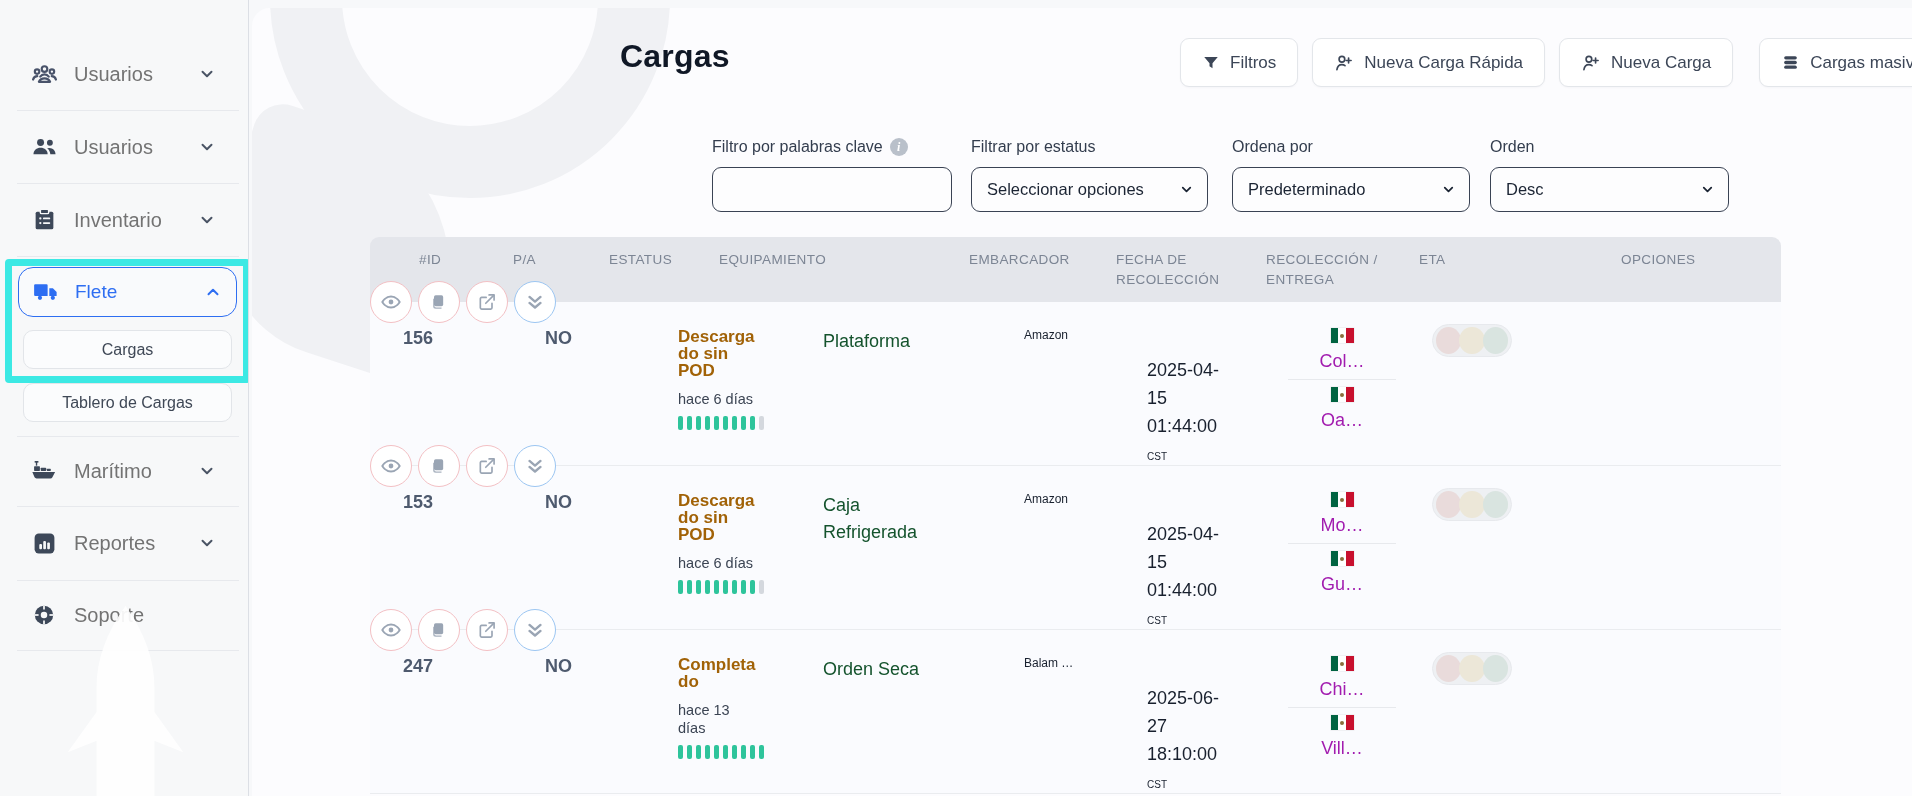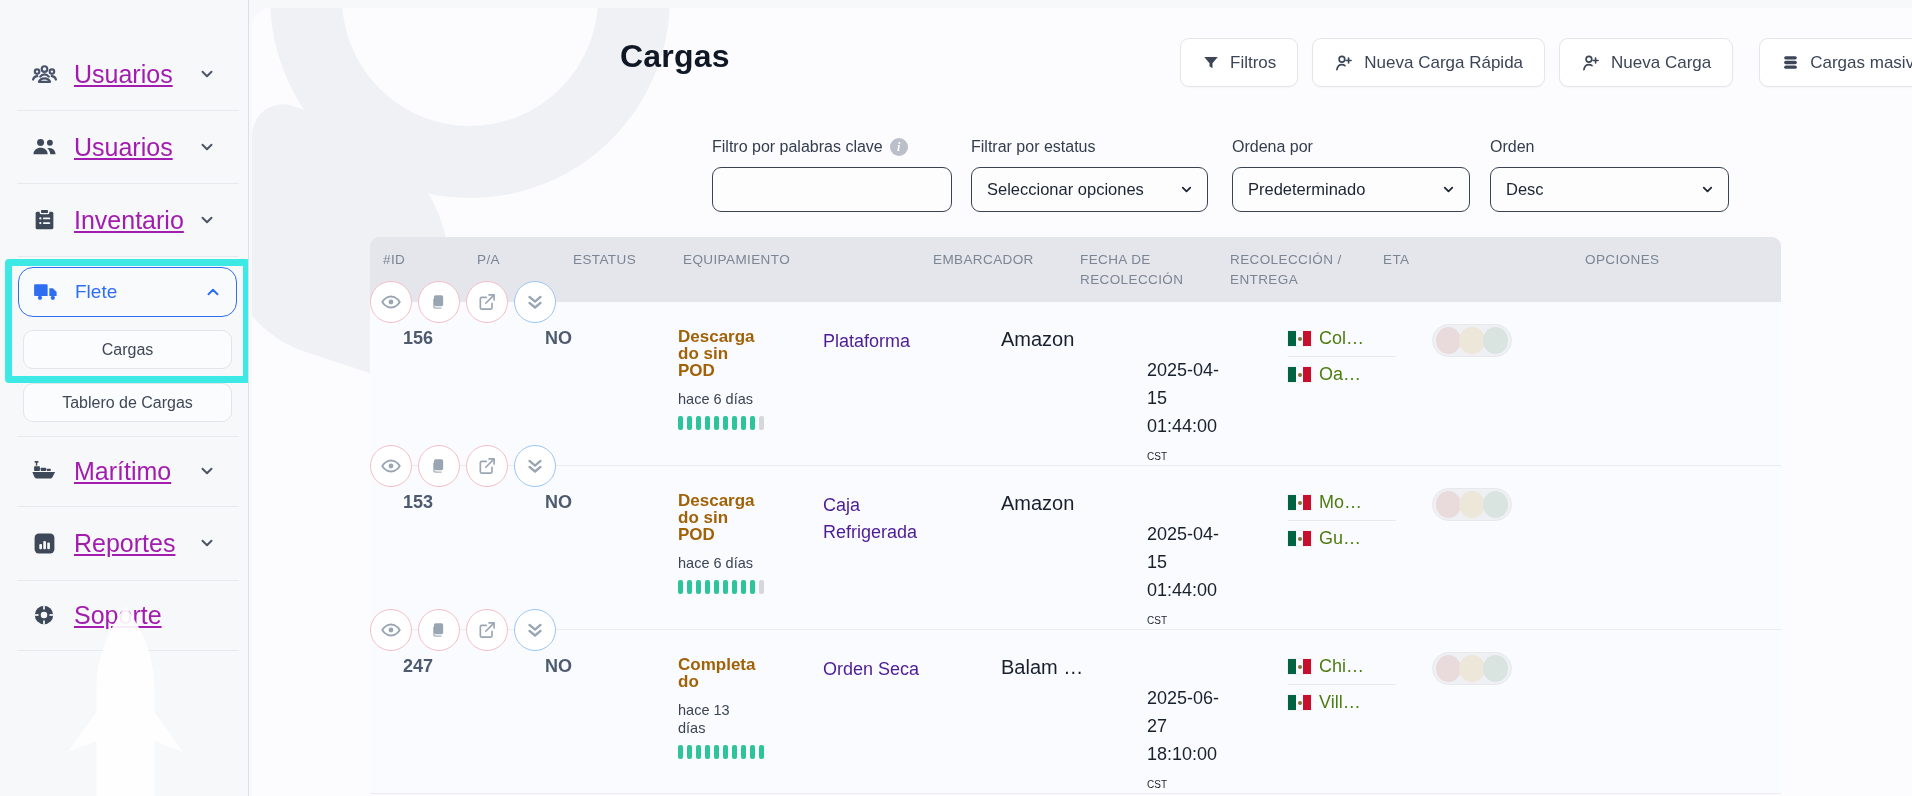--- a/index.html
+++ b/index.html
@@ -3,21 +3,21 @@
 <meta charset="utf-8">
 <style>
   * { margin:0; padding:0; box-sizing:border-box; }
   html,body { width:1912px; height:796px; overflow:hidden; }
   body { font-family:"Liberation Sans","DejaVu Sans",sans-serif; background:#f7f8fa; color:#1a2230; position:relative; }
 
   
   .sidebar { position:absolute; left:0; top:0; width:249px; height:796px; background:#f7f8f9; border-right:1px solid #dcdfe5; overflow:hidden; z-index:3; }
   .side-item { position:absolute; left:0; width:248px; height:58px; display:flex; align-items:center; cursor:pointer; }
   .side-item .s-icon { position:absolute; left:30px; width:28px; height:28px; display:flex; align-items:center; justify-content:center; }
-  .side-item .s-label { position:absolute; left:74px; font-size:25px; color:#a21caf;text-decoration:underline; }
+  .side-item .s-label { position:absolute; left:74px; font-size:20px; color:#737373; }
   .side-item .s-chev { position:absolute; right:32px; width:18px; height:18px; }
   .divider { position:absolute; left:17px; width:222px; height:1px; background:#e7e9ed; }
   .flete-pill { position:absolute; left:18px; top:267px; width:219px; height:50px; border:1.6px solid #2e6ef2; border-radius:15px; display:flex; align-items:center; background:#f9fafc; }
   .flete-pill .s-icon { position:absolute; left:14px; width:28px; height:28px; }
   .flete-pill .s-label { position:absolute; left:56px; font-size:19px; color:#2e6ef2; font-weight:500; }
   .flete-pill .s-chev { position:absolute; right:14px; width:18px; height:18px; }
   .sub-btn { position:absolute; left:23px; width:209px; height:39px; border:1px solid #e2e5e9; border-radius:10px; background:#fbfcfd; display:flex; align-items:center; justify-content:center; font-size:16px; color:#3f4856; cursor:pointer; }
   .cyan-box { position:absolute; left:5px; top:259px; width:245px; height:124px; border:7px solid #3ce9e4; border-radius:4px; z-index:5; pointer-events:none; }
   .rocket { position:absolute; left:28px; bottom:-70px; opacity:.92; }
 
@@ -34,37 +34,37 @@
   .btn svg { flex:0 0 auto; }
 
   
   .f-label { position:absolute; top:138px; font-size:16px; color:#333d4e; display:flex; align-items:center; gap:7px; }
   .ctrl { position:absolute; top:167px; height:45px; border:1.4px solid #3a4354; border-radius:9px; background:#fdfdfe; }
   .sel { display:flex; align-items:center; justify-content:space-between; padding:0 13px 0 15px; font-size:16.5px; color:#1b2433; cursor:pointer; }
 
   
   .table { position:absolute; left:370px; top:237px; width:1411px; }
   .thead { position:relative; height:65px; background:#e4e6eb; border-radius:9px 9px 0 0; }
-  .th { position:absolute; top:13px; font-size:13.5px; font-weight:500; color:#7c8594; letter-spacing:.4px; line-height:20px; }
+  .th { position:absolute; top:13px; font-size:13.5px; font-weight:500; color:#7c8594; letter-spacing:.4px; line-height:20px;margin-left:36px; }
   .trow { position:relative; height:164px; background:#fafbfe; border-bottom:1px solid #eaecef; }
   .cell { position:absolute; top:26px; }
   .c-id   { left:33px;  font-size:18px; font-weight:700; color:#4e5a6e; }
   .c-pa   { left:175px; font-size:18px; font-weight:700; color:#4e5a6e; }
   .c-status { left:308px; width:95px; }
   .status-txt { font-size:17px; font-weight:700; color:#a16207; line-height:17px; white-space:pre-line; }
   .status-age { margin-top:11px; font-size:14.5px; color:#3b4453; line-height:18px; white-space:pre-line; }
   .ticks { margin-top:8px; display:flex; gap:4px; }
   .tick { width:5px; height:14px; border-radius:2px; background:#2ec49b; }
   .tick.off { background:#d4d8de; }
-  .c-equip  { left:453px; width:114px; font-size:18px; color:#4c1d95; line-height:27px; }
-  .c-embarc { left:631px; width:120px; font-size:20px; color:#18202e; }
+  .c-equip  { left:453px; width:114px; font-size:18px; color:#14532d; line-height:27px; }
+  .c-embarc { left:654px; width:120px; font-size:12px; color:#18202e; }
   .c-fecha  { left:777px; width:92px; font-size:18px; color:#18202e; line-height:28px; white-space:pre-line; }
   .c-tz { font-size:10px; margin-top:3px; color:#18202e; }
   .c-recol  { left:918px; width:108px; }
-  .stop { display:flex; align-items:center; gap:8px; font-size:18px; color:#4d7c0f; }
+  .stop { display:flex; align-items:center; gap:8px; font-size:18px; color:#a21caf;flex-direction:column; }
   .stop-div { height:1px; background:#e7e9ed; margin:7px 0; }
   .flag { width:23px; height:15px; display:flex; flex:0 0 auto; box-shadow:0 0 0 .5px rgba(0,0,0,.08); position:relative; }
   .flag i { flex:1; } .flag .fg { background:#006341; } .flag .fw { background:#fff; } .flag .fr { background:#c8102e; }
   .flag .emblem { position:absolute; left:9.5px; top:5.5px; width:4px; height:4px; border-radius:50%; background:#8a6d3b; }
   .c-eta { left:1062px; top:22px; }
   .eta-pill { width:80px; height:33px; background:#eef0f3; border:1px solid #e7e9ed; border-radius:17px; display:flex; align-items:center; padding:0 3px; }
   .eta-dot { width:27px; height:27px; border-radius:50%; margin-left:-2px; }
   .eta-dot:first-child { margin-left:0; }
   .d1 { background:#e9dbdb; } .d2 { background:#ece7d8; } .d3 { background:#d9e4e0; }
   .c-opts { left:1223px; top:50%; transform:translateY(-50%); display:flex; gap:6px; }

